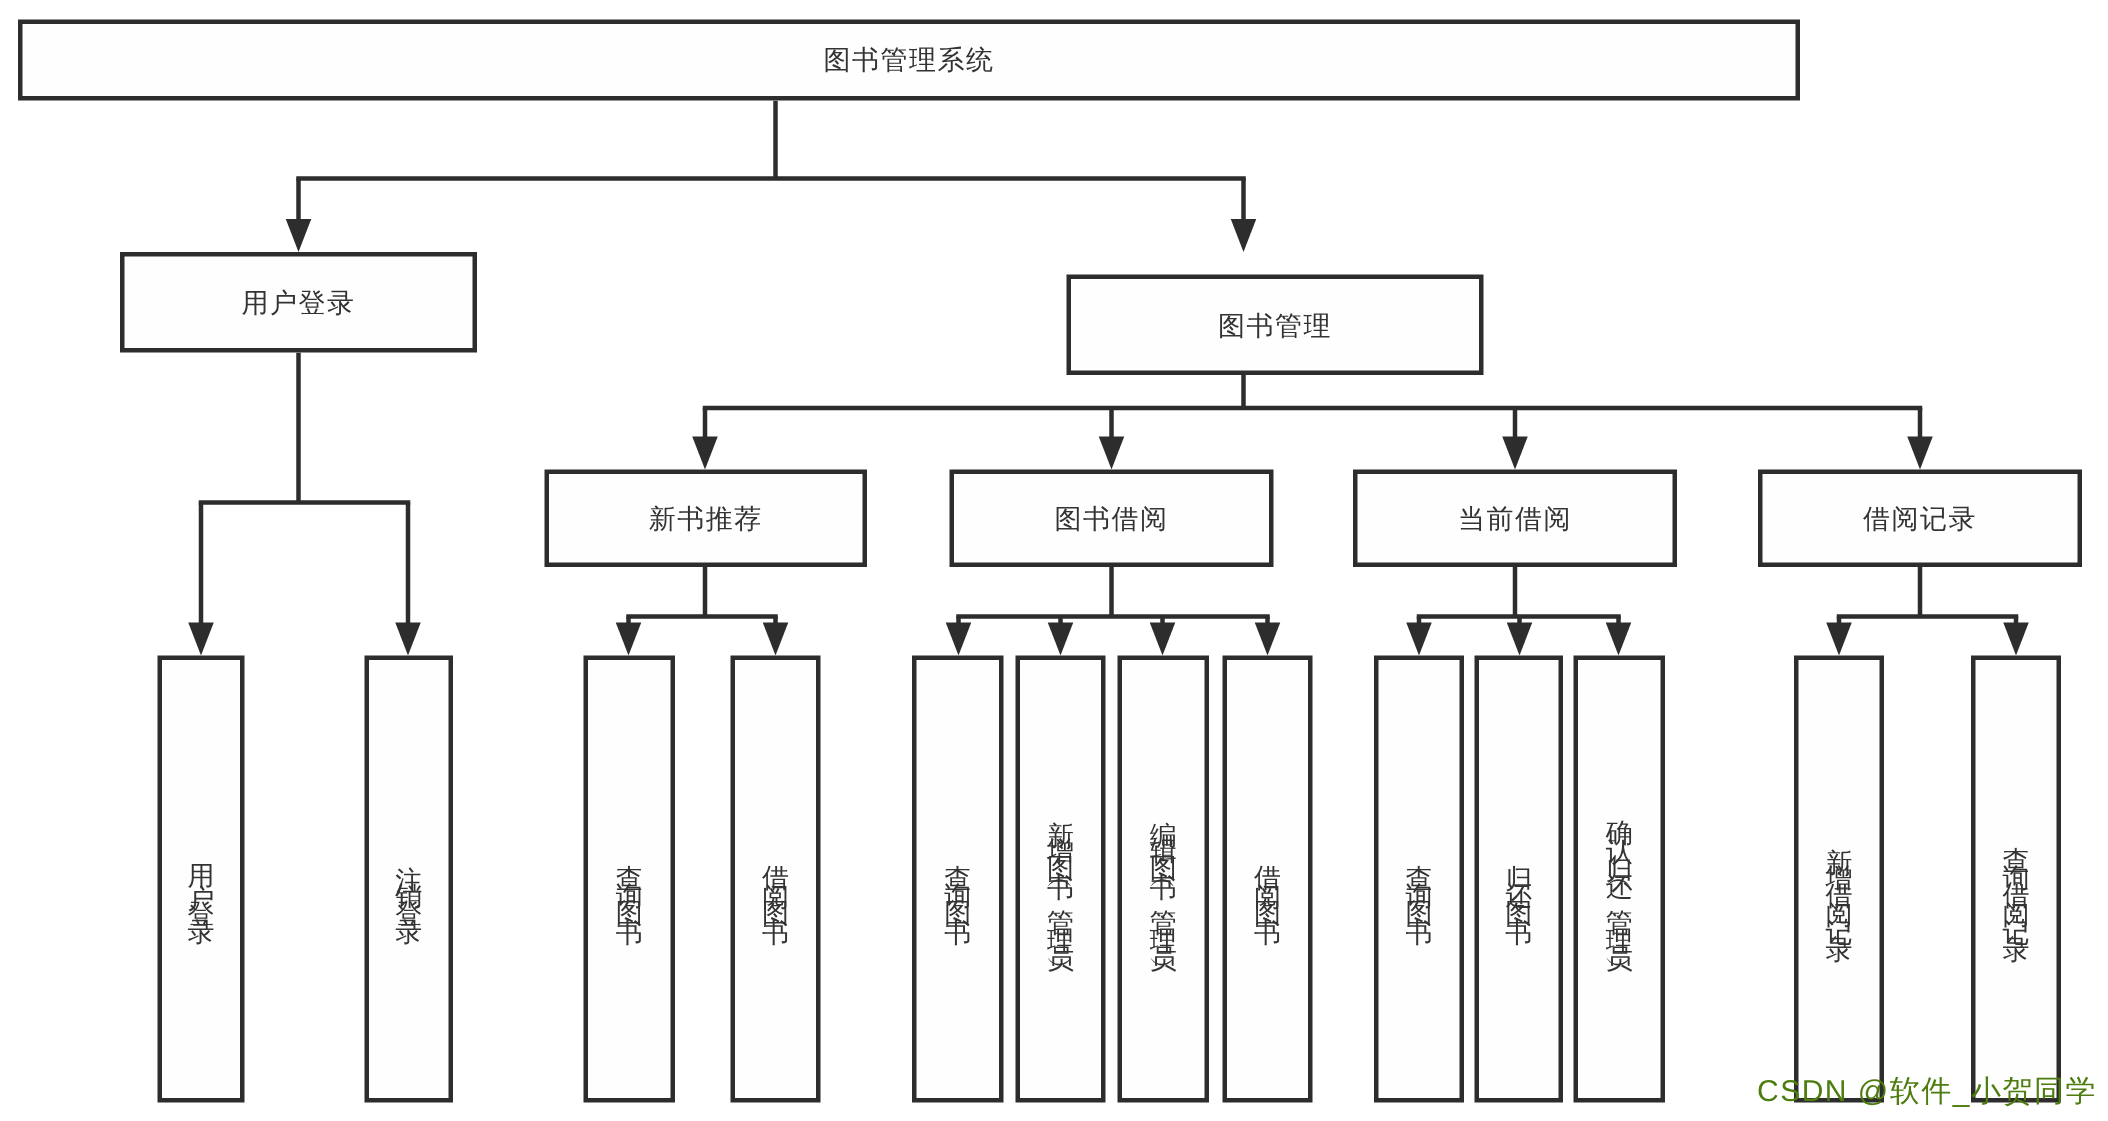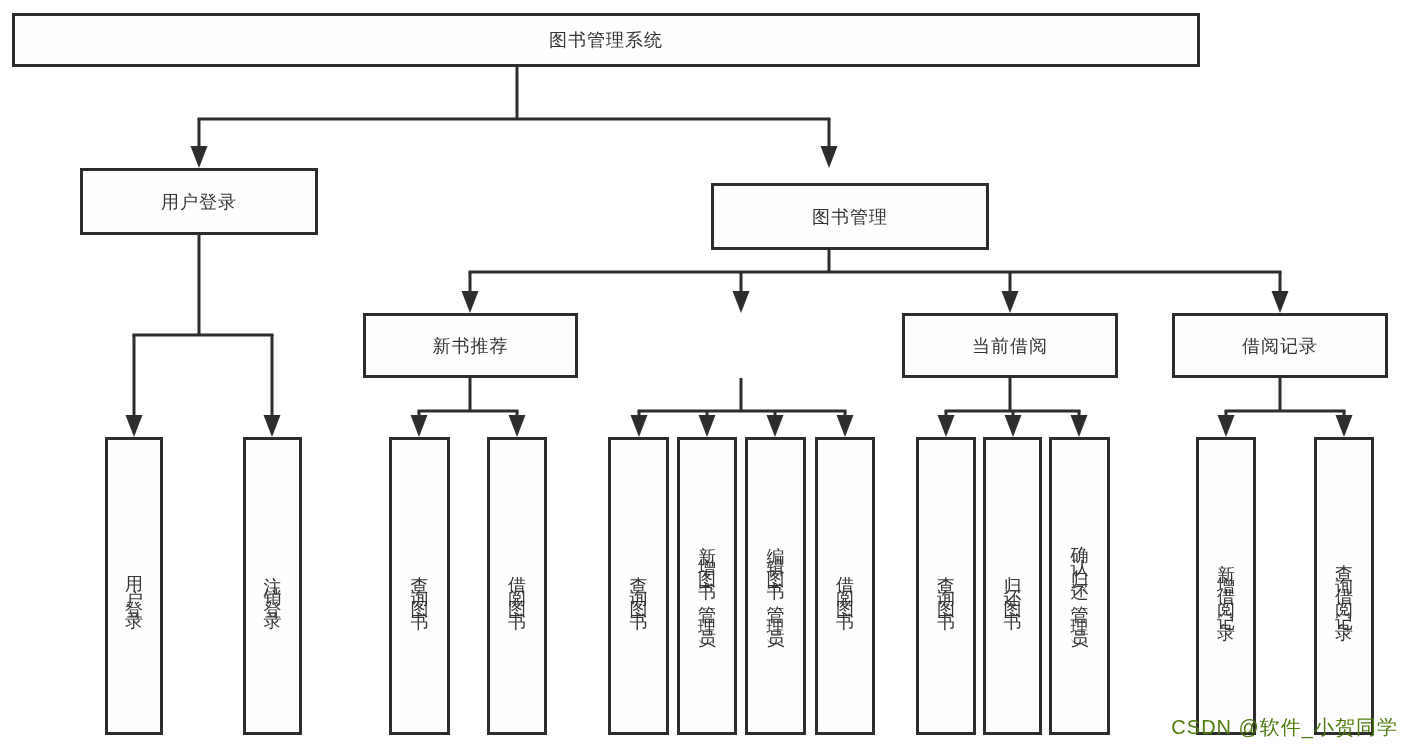--- a/index.html
+++ b/index.html
@@ -121,20 +121,23 @@
   <div class="node" style="left:80px; top:168px; width:238px; height:67px;">
     <span class="lbl">用户登录</span>
   </div>
   <div class="node" style="left:711px; top:183px; width:278px; height:67px;">
     <span class="lbl">图书管理</span>
   </div>
 
   <div class="node" style="left:363px; top:313px; width:215px; height:65px;">
     <span class="lbl">新书推荐</span>
   </div>
+  <div class="node" style="left:633px; top:313px; width:216px; height:65px;">
+    <span class="lbl">图书借阅</span>
+  </div>
   <div class="node" style="left:1172px; top:313px; width:216px; height:65px;">
     <span class="lbl">借阅记录</span>
   </div>
   <div class="node" style="left:902px; top:313px; width:216px; height:65px;">
     <span class="lbl">当前借阅</span>
   </div>
 
   <div class="node leaf" style="left:105px; top:437px; width:58px; height:298px;">
     <span class="lbl">用户登录</span>
   </div>

